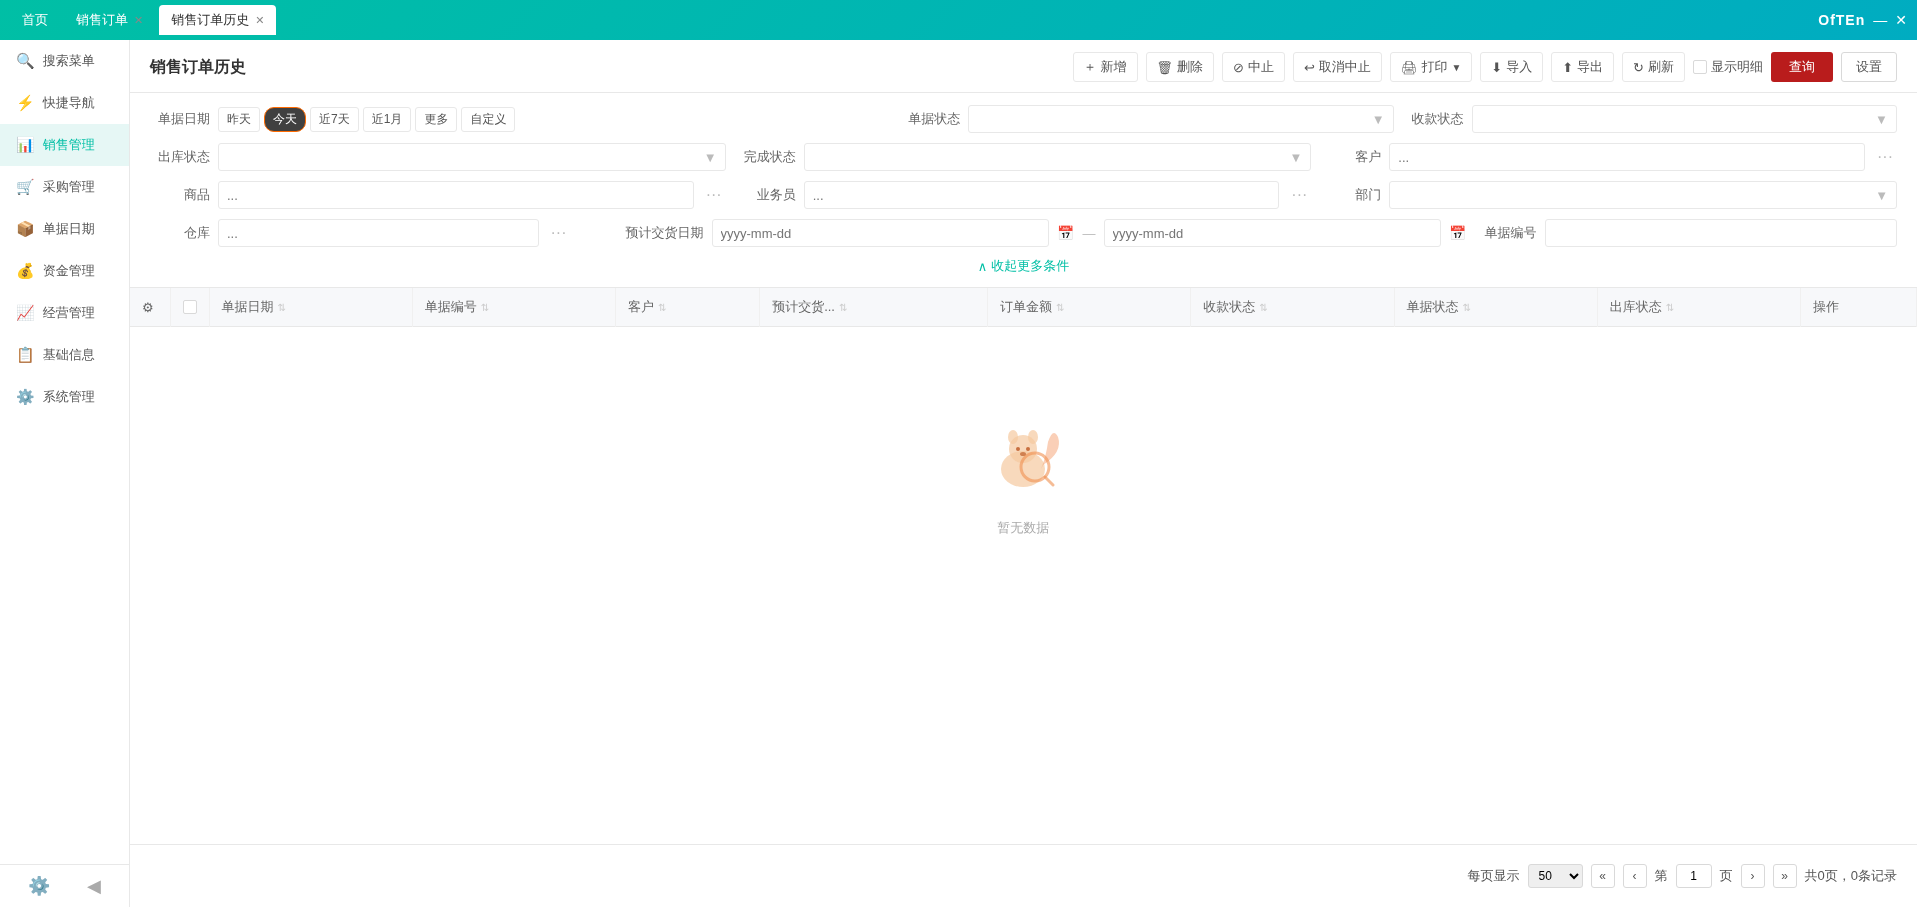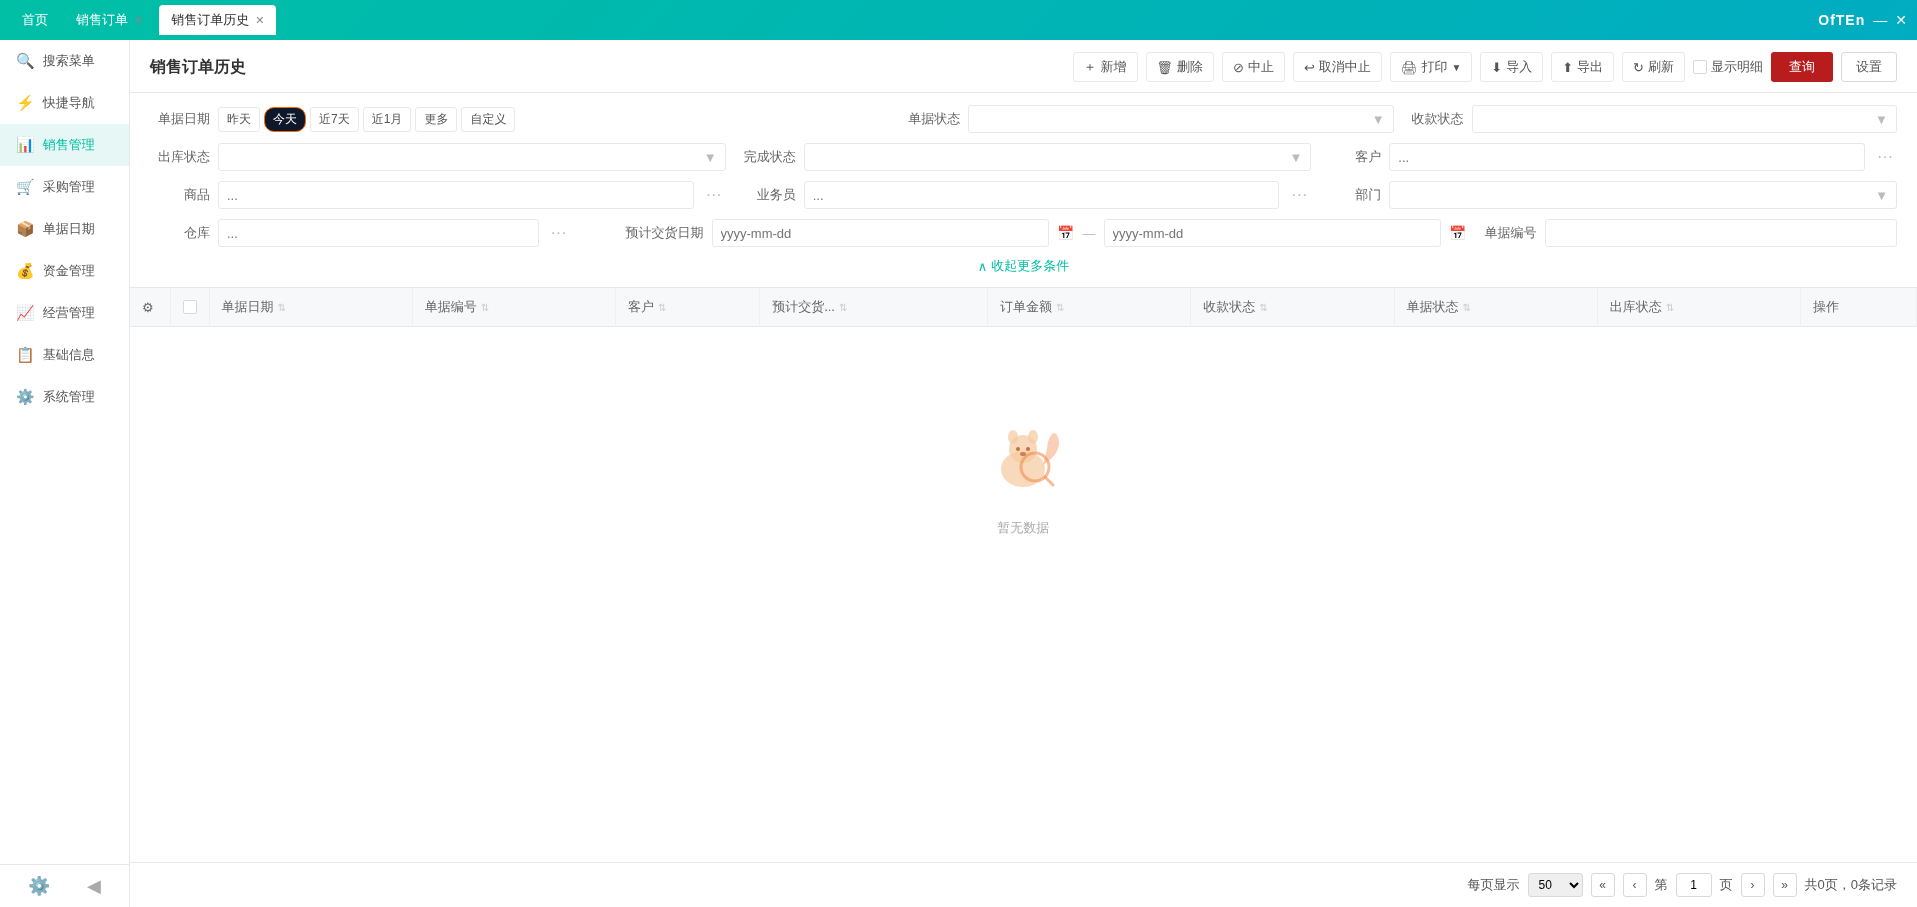--- a/index.html
+++ b/index.html
@@ -186,21 +186,21 @@
     .filter-select-text { color: #bbb; font-size: 12px; }
     .date-btn {
       padding: 3px 8px;
       border: 1px solid #e8e8e8;
       border-radius: 3px;
       cursor: pointer;
       font-size: 12px;
       color: #555;
       background: #fff;
     }
-    .date-btn.active-date { background: #0f172a; color: #fff; border-color: #ff6a00; border-radius: 10px; }
+    .date-btn.active-date { background: #404040; color: #fff; border-color: #ff6a00; border-radius: 10px; }
     .date-range-text { font-size: 12px; color: #888; }
     .dots-btn { color: #bbb; cursor: pointer; padding: 0 4px; font-size: 16px; }
     .calendar-icon { color: #bbb; cursor: pointer; font-size: 14px; }
     .collapse-link { display: flex; align-items: center; gap: 4px; color: #00bfa5; cursor: pointer; font-size: 12px; justify-content: center; margin-top: 2px; }
     .filter-col { display: flex; align-items: center; gap: 8px; flex: 1; }
 
     
     .table-wrapper {
       flex: 1;
       overflow: auto;
@@ -243,21 +243,21 @@
     .empty-illustration {
       width: 100px;
       height: 100px;
       margin-bottom: 12px;
     }
 
     
     .pagination-bar {
       background: #fff;
       border-top: 1px solid #e8e8e8;
-      padding: 10px 20px;
+      padding: 19px 20px;
       display: flex;
       align-items: center;
       justify-content: flex-end;
       gap: 8px;
       flex-shrink: 0;
       font-size: 12px;
       color: #555;
     }
     .page-size-select {
       border: 1px solid #d9d9d9;

